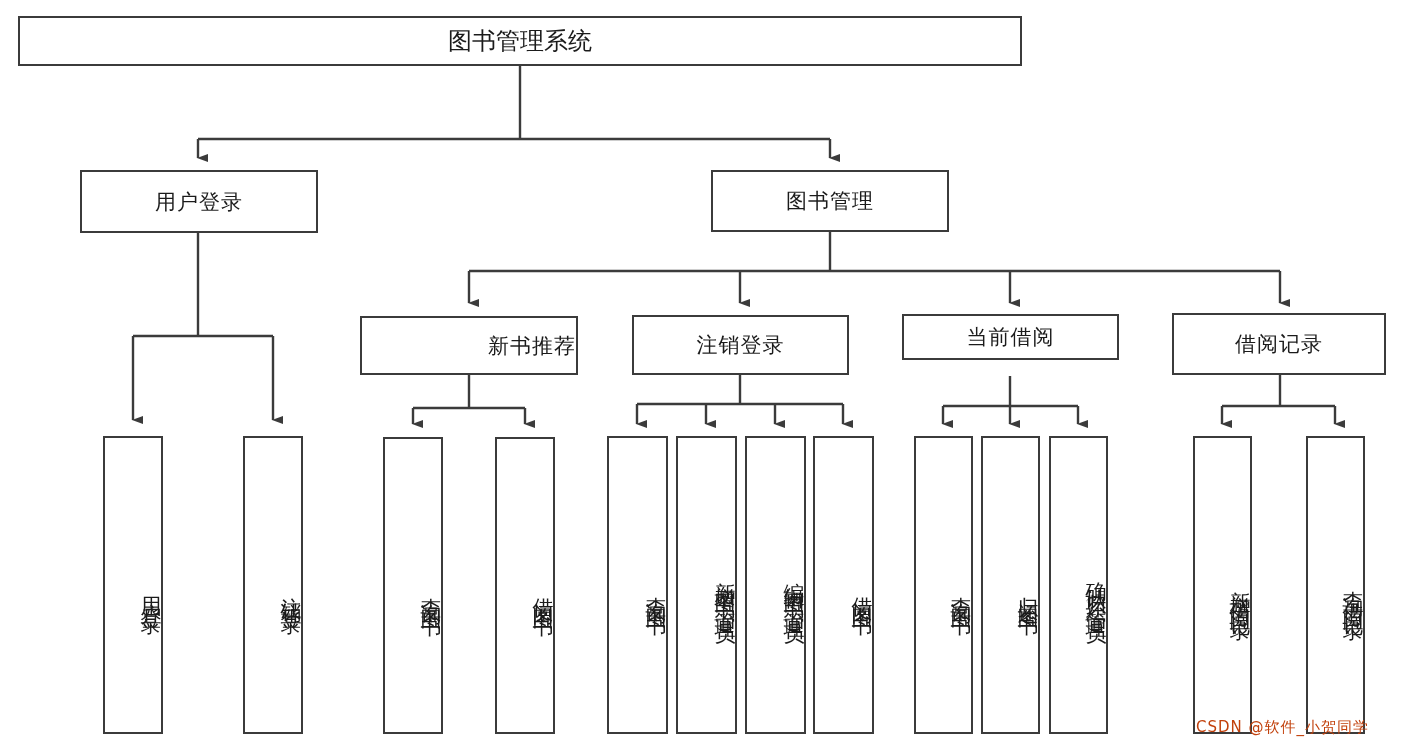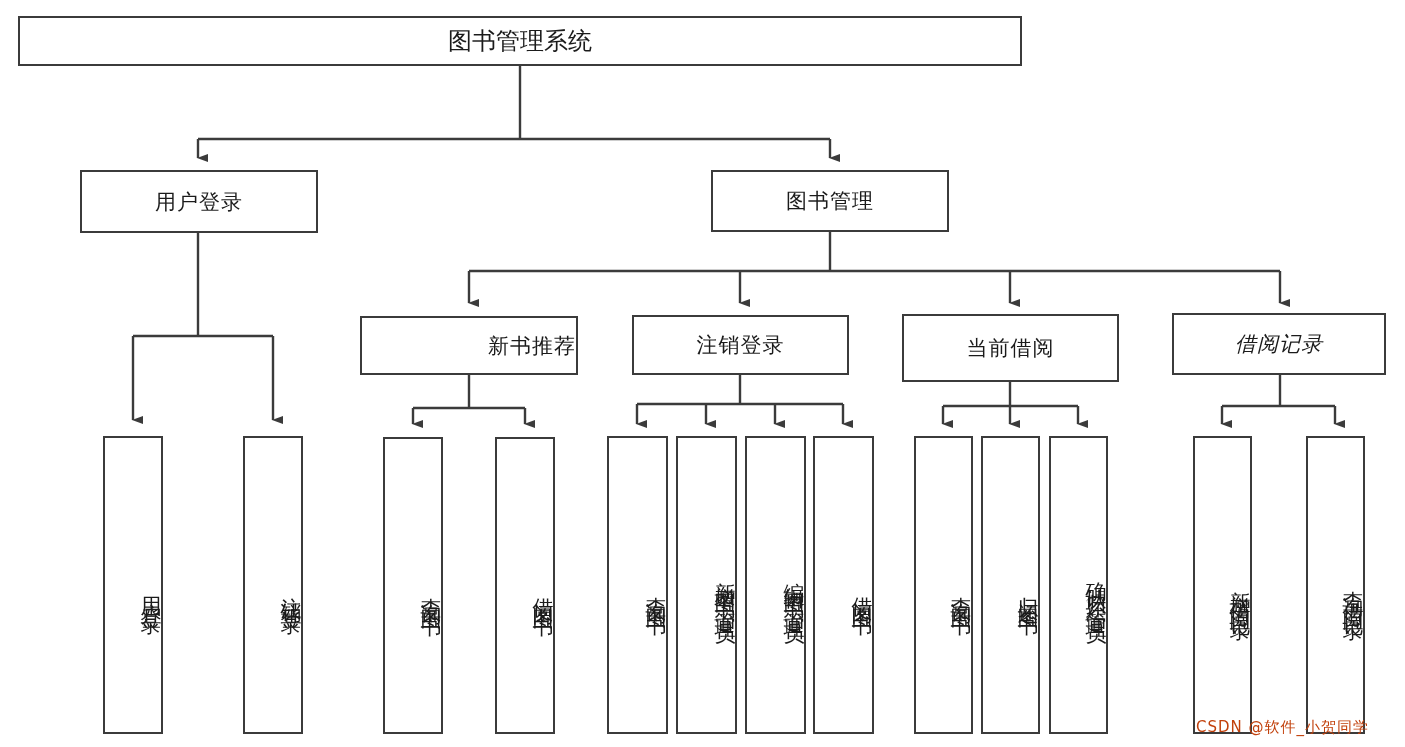--- a/index.html
+++ b/index.html
@@ -93,24 +93,24 @@
   <div class="node horiz" style="left:711px;top:170px;width:238px;height:62px;">
     <span class="txt">图书管理</span>
   </div>
 
   <div class="node horiz" style="left:360px;top:316px;width:218px;height:59px;justify-content:flex-end;">
     <span class="txt">新书推荐</span>
   </div>
   <div class="node horiz" style="left:632px;top:315px;width:217px;height:60px;">
     <span class="txt">注销登录</span>
   </div>
-  <div class="node horiz" style="left:902px;top:314px;width:217px;height:68px;">
+  <div class="node horiz" style="left:902px;top:314px;width:217px;height:46px;">
     <span class="txt">当前借阅</span>
   </div>
-  <div class="node horiz" style="left:1172px;top:313px;width:214px;height:62px;font-style:italic;">
+  <div class="node horiz" style="left:1172px;top:313px;width:214px;height:62px;">
     <span class="txt">借阅记录</span>
   </div>
 
   <div class="node leaf" style="left:103px;top:436px;width:60px;height:298px;">
     <span class="txt">用户登录</span>
   </div>
   <div class="node leaf" style="left:243px;top:436px;width:60px;height:298px;">
     <span class="txt">注销登录</span>
   </div>
 

